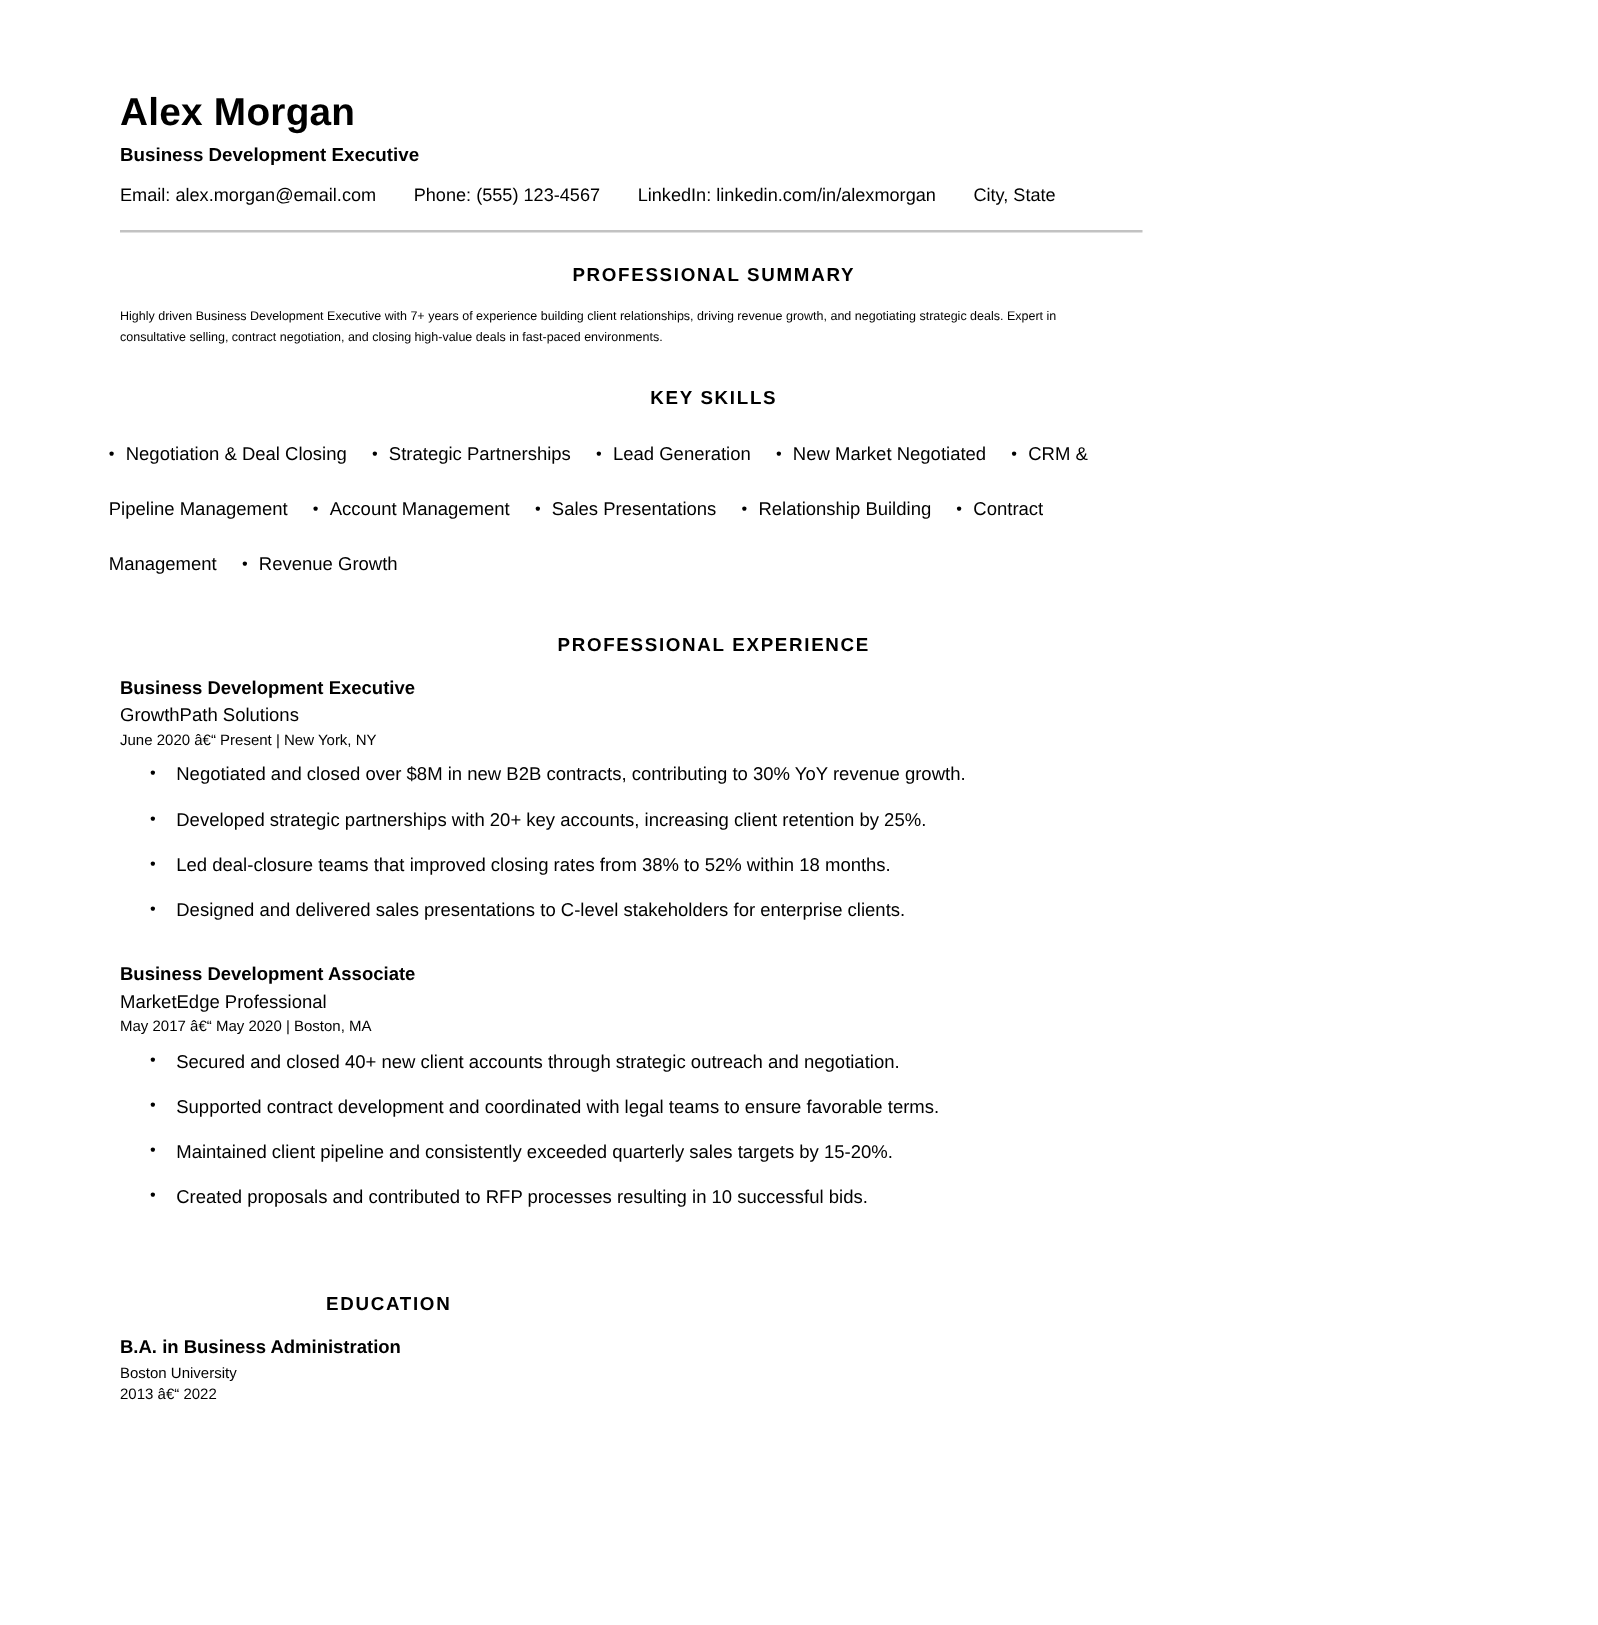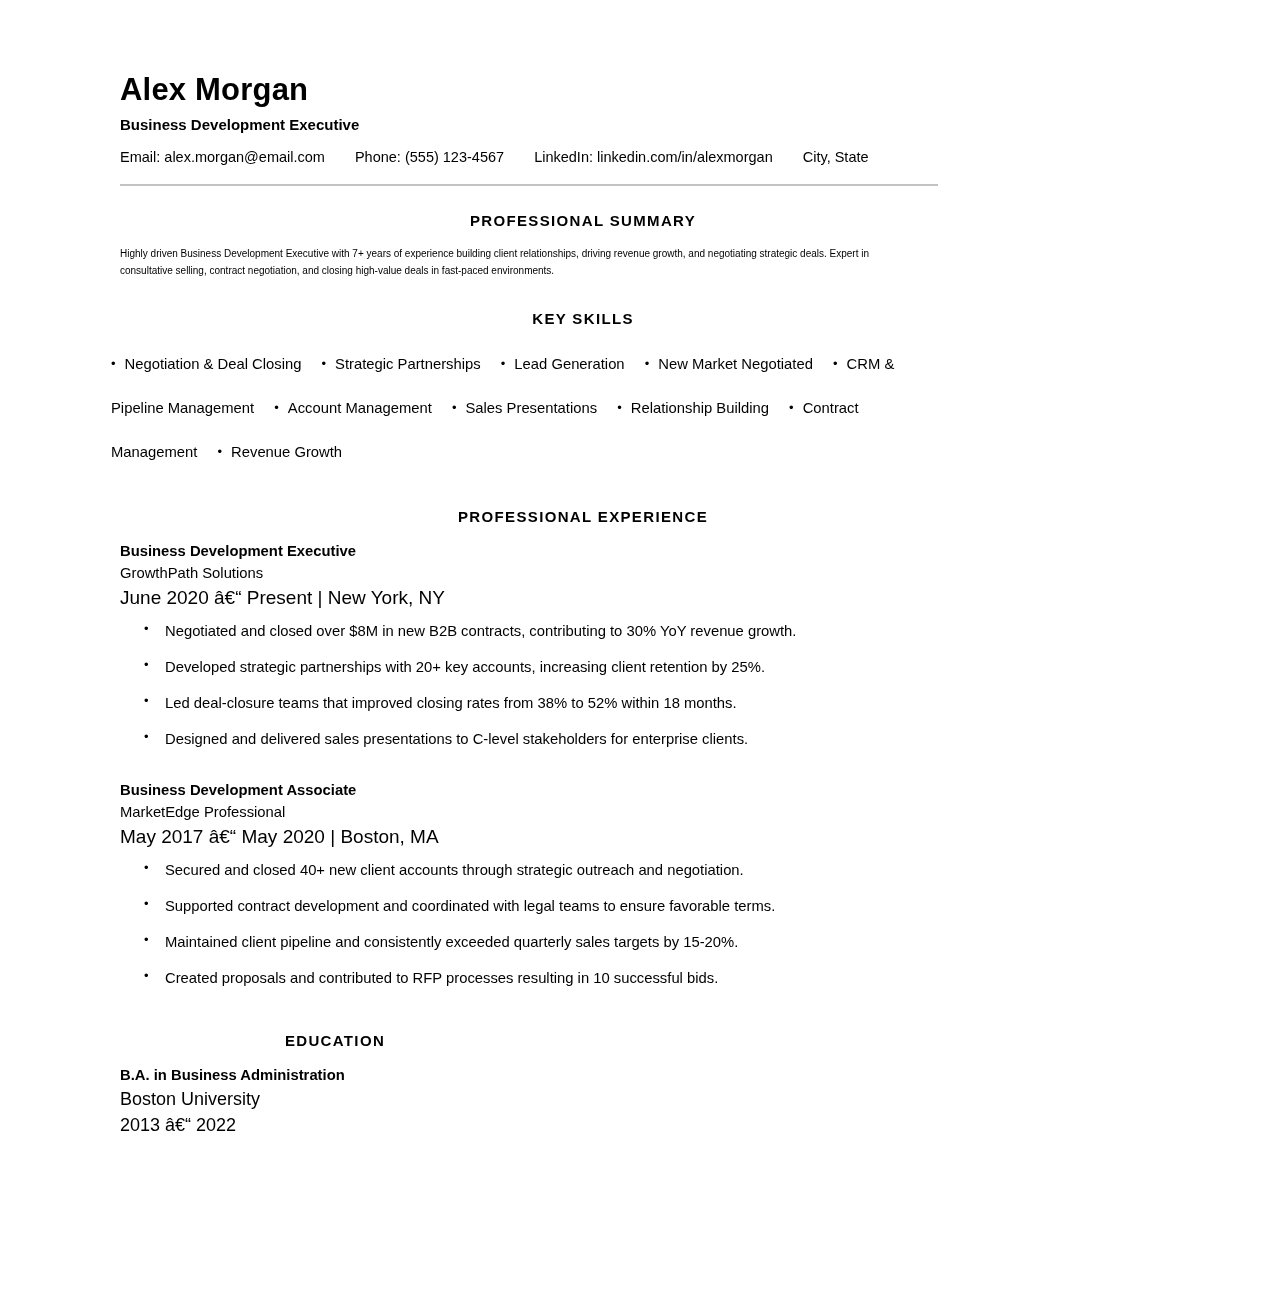--- a/index.html
+++ b/index.html
@@ -13,21 +13,21 @@
     font-family: "Liberation Sans", sans-serif;
     color: #000000;
     -webkit-font-smoothing: antialiased;
   }
 
   .page {
     width: 1278px;
     height: 1004px;
     position: relative;
     box-sizing: border-box;
-    padding: 72px 232px 0 120px;
+    padding: 72px 232px 0 96px;
   }
 
   
   .name {
     font-size: 31px;
     font-weight: bold;
     letter-spacing: 0.2px;
     line-height: 1.18;
     margin: 0 0 6px 0;
   }
@@ -99,21 +99,21 @@
     font-weight: bold;
     line-height: 1.45;
     margin: 0;
   }
   .exp-company {
     font-size: 14.8px;
     line-height: 1.45;
     margin: 0;
   }
   .exp-meta {
-    font-size: 19px;
+    font-size: 12px;
     line-height: 1.45;
     margin: 0 0 8px 0;
   }
 
   ul.bullets {
     margin: 0;
     padding: 0 0 0 22px;
     list-style: none;
     font-size: 14.8px;
   }
@@ -130,34 +130,34 @@
     left: 2px;
     top: -1px;
     font-size: 13px;
   }
 
   .exp-block.second { margin-top: 30px; }
 
   
   .columns {
     display: flex;
-    margin-top: 42px;
+    margin-top: 66px;
     gap: 21px;
   }
   .col-left { width: 430px; }
   .col-right { width: 400px; }
 
   .edu-degree {
     font-size: 14.8px;
     font-weight: bold;
     line-height: 1.45;
     margin: 0;
   }
   .edu-school, .edu-years {
-    font-size: 18px;
+    font-size: 12px;
     line-height: 1.45;
     margin: 0;
   }
 
   ul.cert-list {
     margin: 0;
     padding: 0 0 0 22px;
     list-style: none;
     font-size: 14.8px;
     width: 378px;

